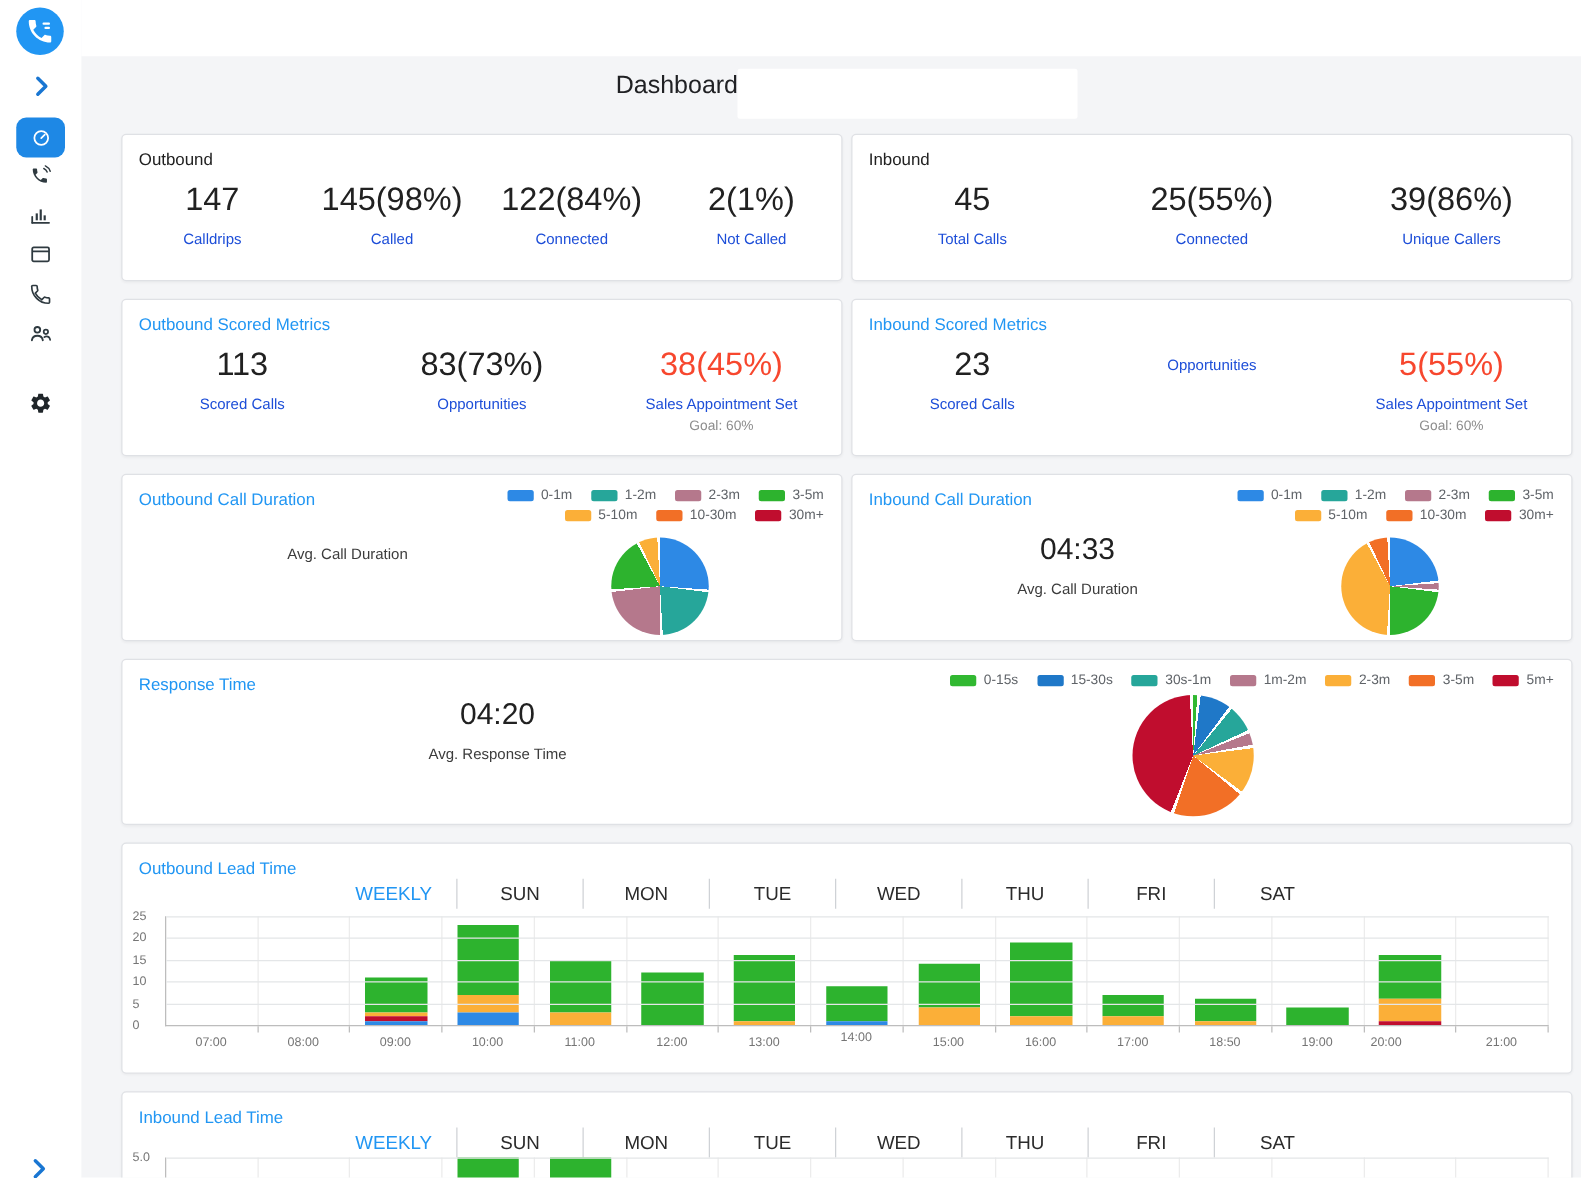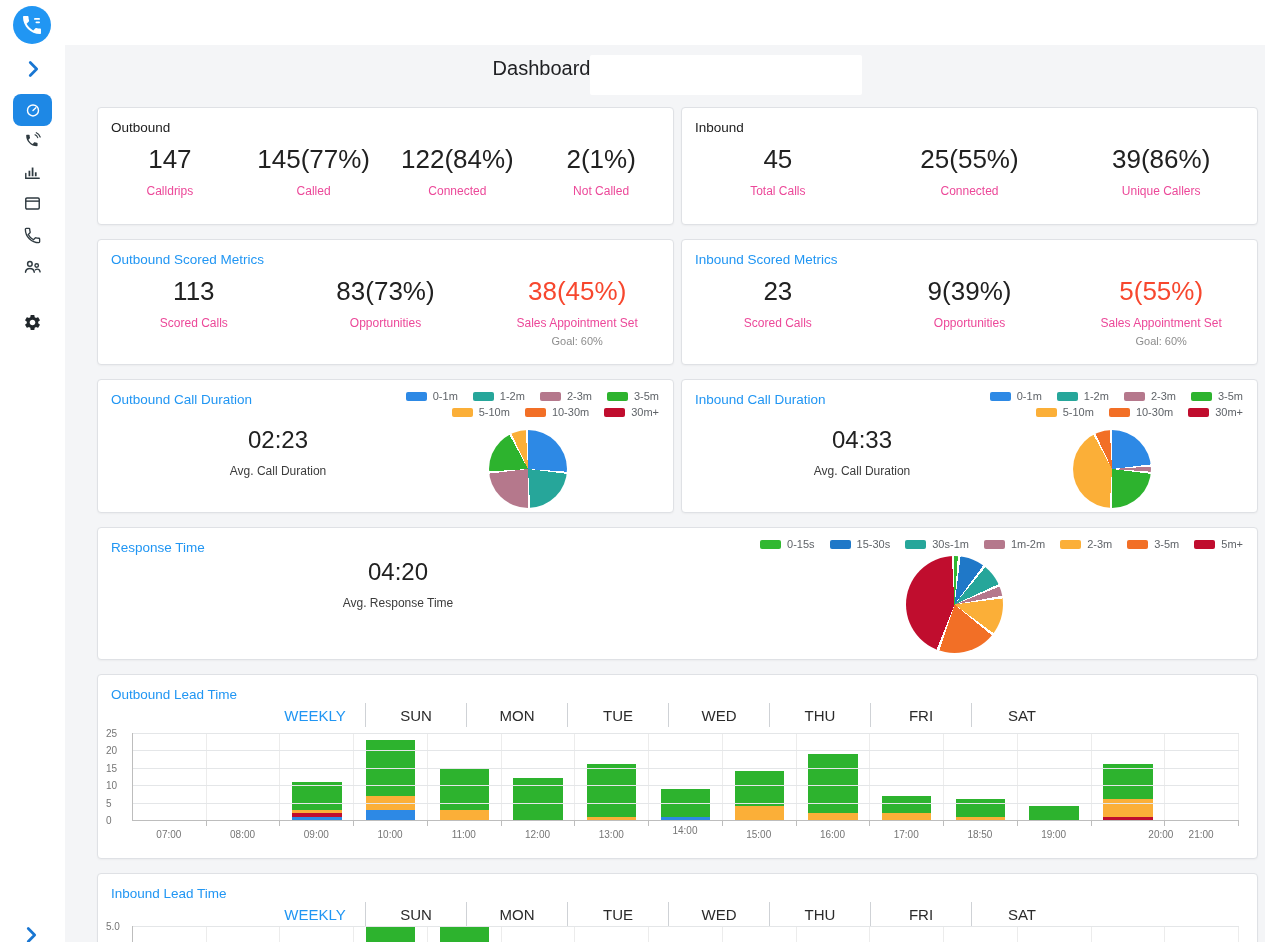--- a/index.html
+++ b/index.html
@@ -31,21 +31,21 @@
   .h118{height:118px;} .h126{height:126px;} .h134{height:134px;} .h133{height:133px;}
   .h185{height:185px;padding-left:46px;} .h200{height:200px;}
 
   .card-title{position:absolute;left:13px;top:12px;font-size:13.5px;color:#212121;}
   .card-title.blue{color:#2196F3;}
 
   .metrics{position:absolute;left:0;right:0;top:36px;display:flex;}
   .metric{flex:1;text-align:center;}
   .metric .val{font-size:26px;color:#212121;}
   .metric .val.alert{color:#F7472E;}
-  .metric .lbl{font-size:12px;color:#ec4899;margin-top:9px;}
+  .metric .lbl{font-size:12px;color:#1d4ed8;margin-top:9px;}
   .metric .goal{font-size:11px;color:#8d8d8d;margin-top:5px;}
 
   
   .mini-metric{position:absolute;text-align:center;}
   .mini-metric .val{font-size:24px;color:#212121;}
   .mini-metric .lbl{font-size:12px;color:#3c3c3c;margin-top:10px;}
   .dur-metric{left:30px;top:46px;width:300px;}
   .resp-metric{left:190px;top:30px;width:220px;}
 
   .legend{position:absolute;right:14px;top:10px;display:flex;flex-direction:column;align-items:flex-end;gap:4px;}
@@ -167,21 +167,21 @@
 
     <div class="row">
       <div class="card h118">
         <div class="card-title">Outbound</div>
         <div class="metrics">
           <div class="metric">
               <div class="val">147</div>
               <div class="lbl">Calldrips</div>
             </div>
           <div class="metric">
-              <div class="val">145(77%)</div>
+              <div class="val">145(98%)</div>
               <div class="lbl">Called</div>
             </div>
           <div class="metric">
               <div class="val">122(84%)</div>
               <div class="lbl">Connected</div>
             </div>
           <div class="metric">
               <div class="val">2(1%)</div>
               <div class="lbl">Not Called</div>
             </div>
@@ -226,37 +226,35 @@
         </div>
       </div>
       <div class="card h126">
         <div class="card-title blue">Inbound Scored Metrics</div>
         <div class="metrics">
           <div class="metric">
               <div class="val">23</div>
               <div class="lbl">Scored Calls</div>
             </div>
           <div class="metric">
-              <div class="val">9(39%)</div>
               <div class="lbl">Opportunities</div>
             </div>
           <div class="metric">
               <div class="val alert">5(55%)</div>
               <div class="lbl">Sales Appointment Set</div>
               <div class="goal">Goal: 60%</div>
             </div>
         </div>
       </div>
     </div>
 
     <div class="row">
       <div class="card h134">
         <div class="card-title blue">Outbound Call Duration</div>
         <div class="mini-metric dur-metric">
-          <div class="val">02:23</div>
           <div class="lbl">Avg. Call Duration</div>
         </div>
         <div class="legend">
             <div class="legend-row">
               <div class="legend-item">
                 <span class="legend-swatch" style="background: rgb(45, 137, 229);"></span>
                 <span class="legend-label">0-1m</span>
               </div>
               <div class="legend-item">
                 <span class="legend-swatch" style="background: rgb(38, 166, 154);"></span>
@@ -498,21 +496,21 @@
             <div class="bc-xlabel" style="width: 73.7333px; left: 247.2px; top: 98px;">10:00</div>
             <div class="bc-xlabel" style="width: 73.7333px; left: 320.933px; top: 98px;">11:00</div>
             <div class="bc-xlabel" style="width: 73.7333px; left: 394.667px; top: 98px;">12:00</div>
             <div class="bc-xlabel" style="width: 73.7333px; left: 468.4px; top: 98px;">13:00</div>
             <div class="bc-xlabel" style="width: 73.7333px; left: 542.133px; top: 94px;">14:00</div>
             <div class="bc-xlabel" style="width: 73.7333px; left: 615.867px; top: 98px;">15:00</div>
             <div class="bc-xlabel" style="width: 73.7333px; left: 689.6px; top: 98px;">16:00</div>
             <div class="bc-xlabel" style="width: 73.7333px; left: 763.333px; top: 98px;">17:00</div>
             <div class="bc-xlabel" style="width: 73.7333px; left: 837.067px; top: 98px;">18:50</div>
             <div class="bc-xlabel" style="width: 73.7333px; left: 910.8px; top: 98px;">19:00</div>
-            <div class="bc-xlabel" style="width: 73.7333px; left: 1018px; top: 98px;">20:00</div>
+            <div class="bc-xlabel" style="width: 73.7333px; left: 966px; top: 98px;">20:00</div>
             <div class="bc-xlabel" style="width: 73.7333px; left: 1058.27px; top: 98px;">21:00</div>
           </div>
       </div>
     </div>
 
     <div class="row">
       <div class="card h200">
         <div class="card-title blue">Inbound Lead Time</div>
         <div class="tabs">
             <div class="tab active">WEEKLY</div>

